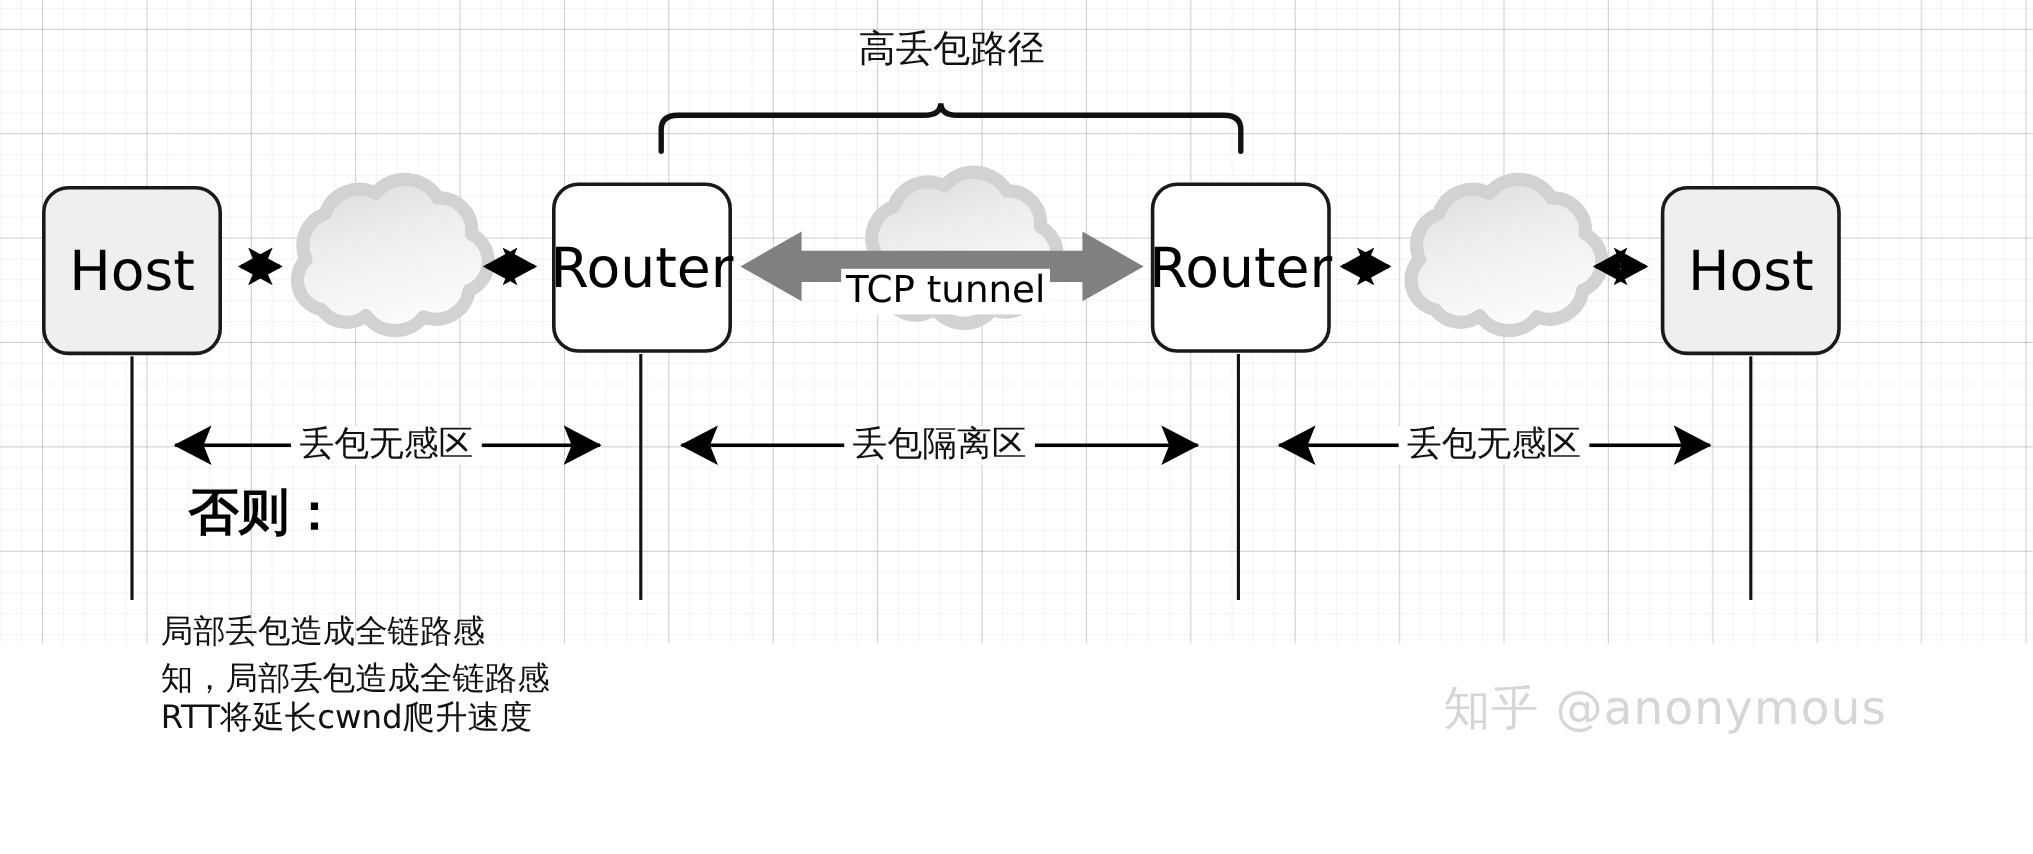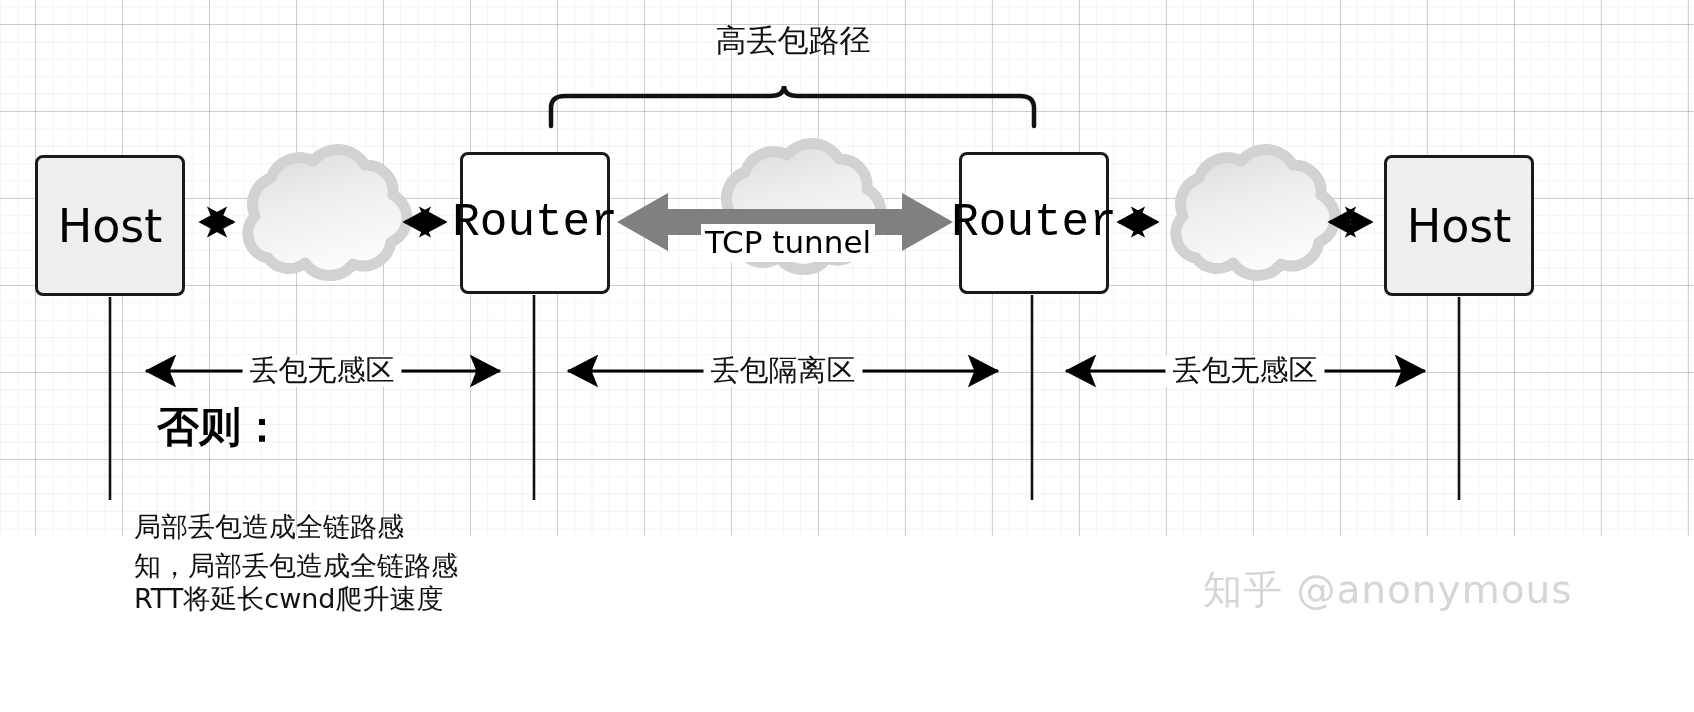--- a/index.html
+++ b/index.html
@@ -26,29 +26,29 @@
   .svg-layer {
     position: absolute; left: 0; top: 0;
     width: 1694px; height: 712px;
     pointer-events: none;
   }
   .node-box {
     position: absolute;
     box-sizing: border-box;
     display: flex; align-items: center; justify-content: center;
     border: 3px solid #1a1a1a;
-    border-radius: 8px;
+    border-radius: 22px;
     font-family: "DejaVu Sans", sans-serif;
     font-size: 46px;
     color: #000000;
     letter-spacing: 0px;
     white-space: nowrap;
   }
   .host-box { background: #efefef; }
-  .router-box { background: #ffffff; font-family: Liberation Mono, monospace; }
+  .router-box { background: #ffffff; }
 
   .tcp-label {
     position: absolute;
     background: #ffffff;
     font-family: "DejaVu Sans", sans-serif;
     font-size: 31px;
     color: #000000;
     padding: 1px 4px;
     white-space: nowrap;
     line-height: 1.15;

